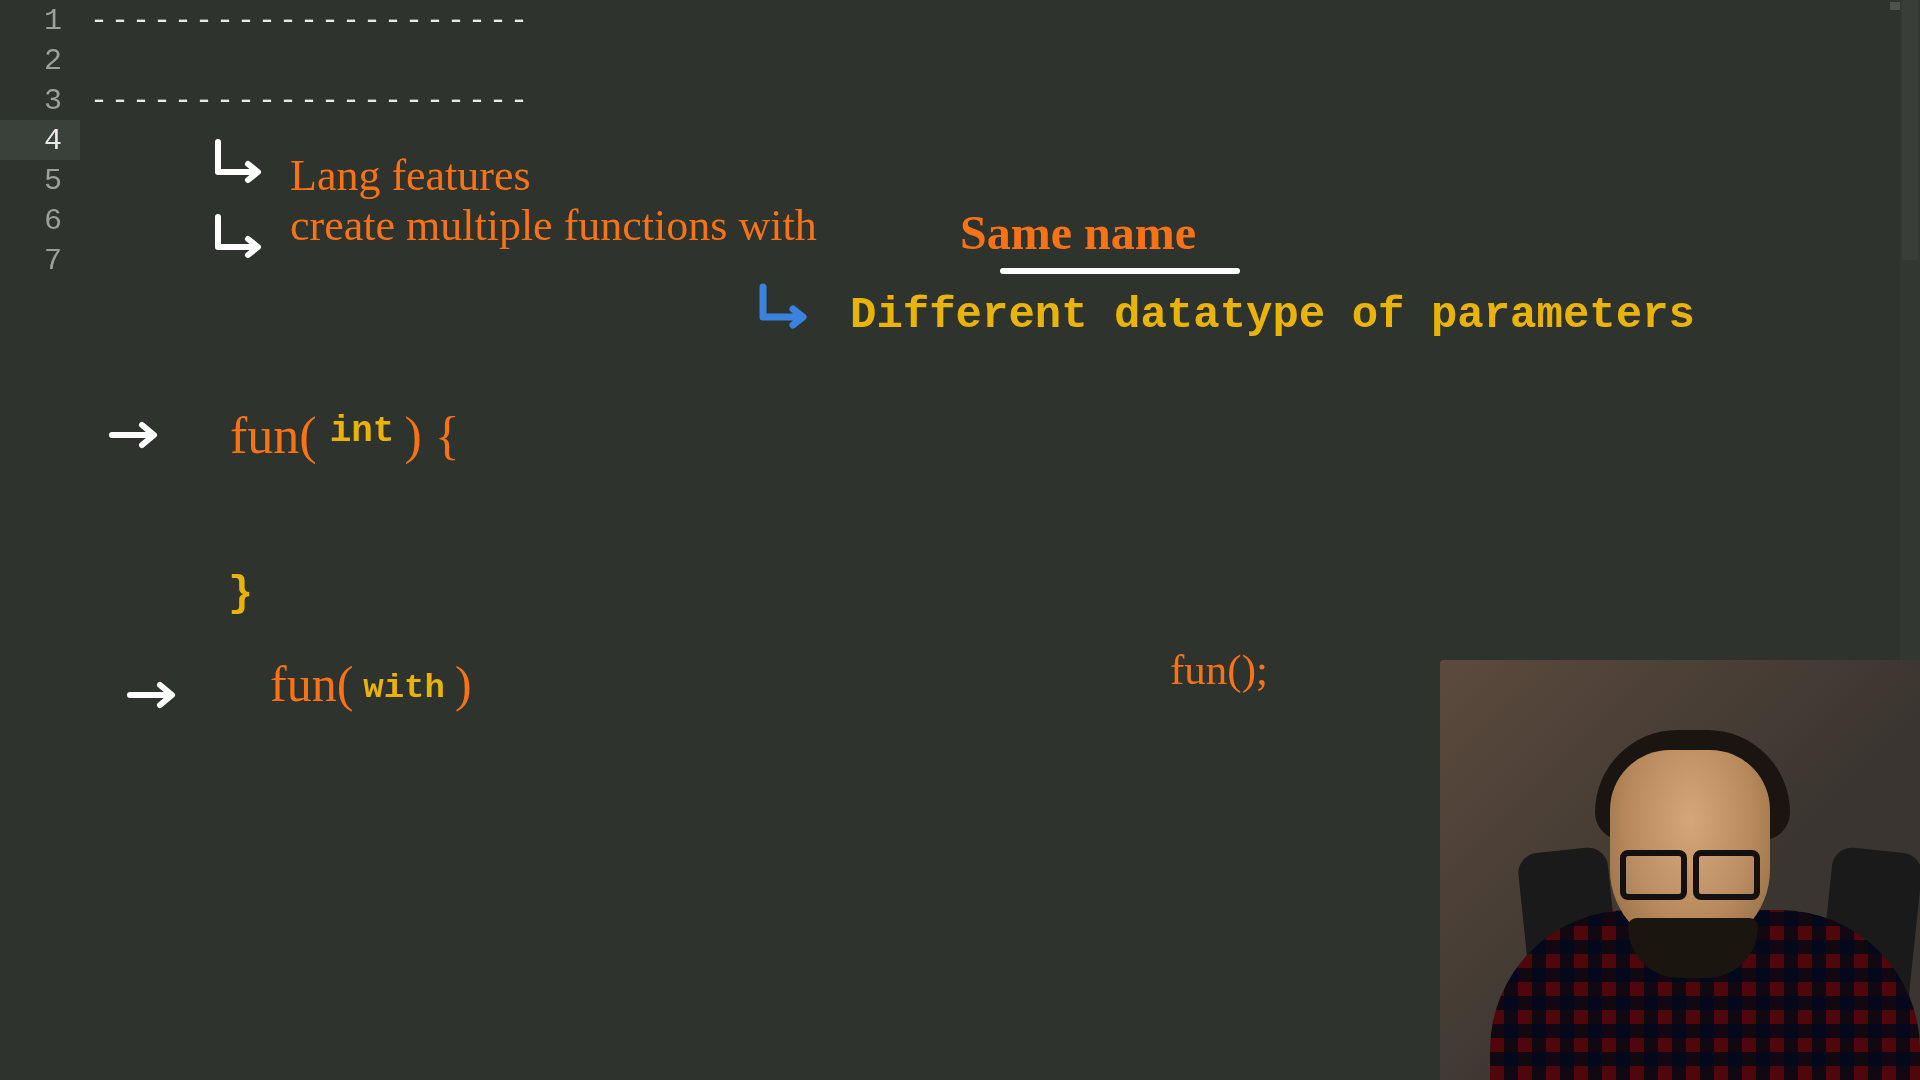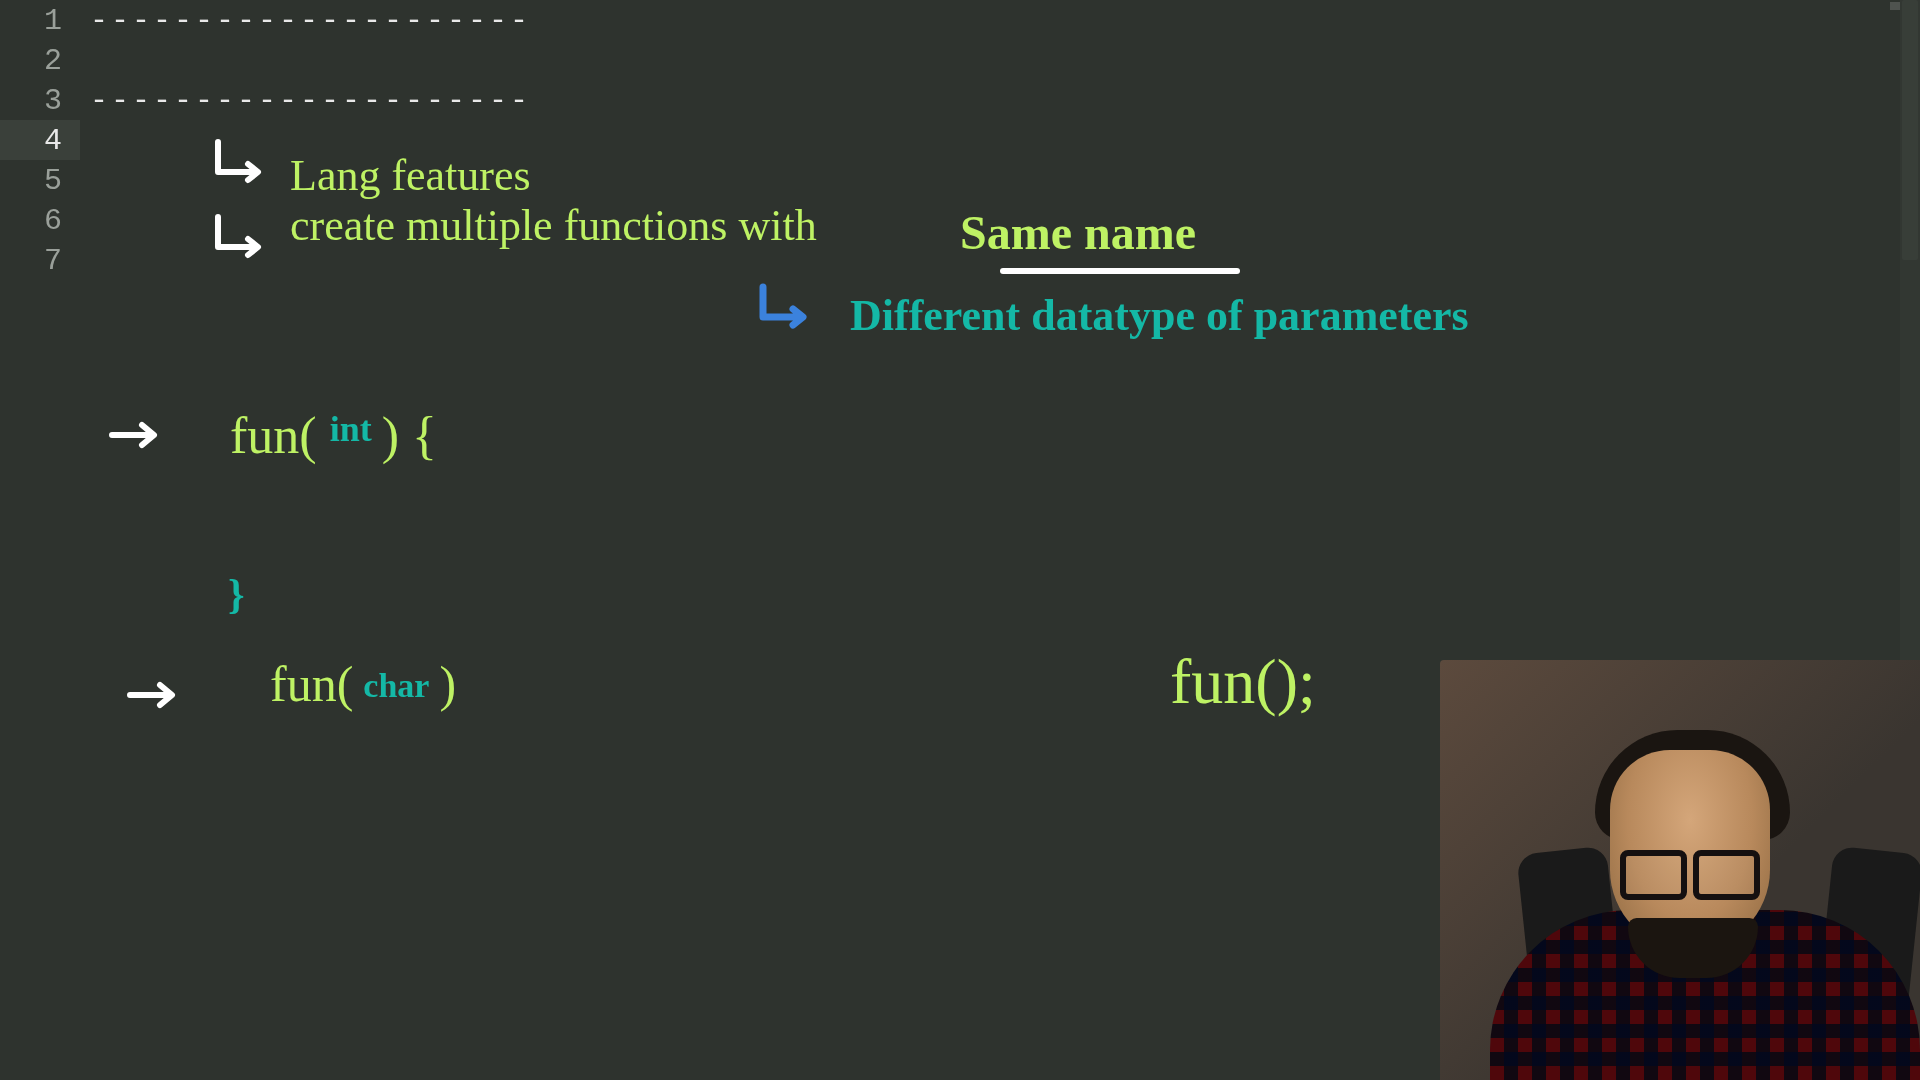--- a/index.html
+++ b/index.html
@@ -49,22 +49,22 @@
     }
 
     
     .hand {
       position: absolute;
       font-family: "Segoe Script", "Comic Sans MS", cursive;
       color: #ffffff;
       font-size: 40px;
       white-space: nowrap;
     }
-    .blue { color: #14b8a6; font-weight: 600; }
-    .white { color: #bef264; }
+    .blue { color: #eab308; font-weight: 600; font-family: Liberation Mono, monospace; }
+    .white { color: #f97316; }
     .underline-seg {
       position: absolute;
       height: 6px;
       background: #ffffff;
       border-radius: 3px;
     }
 
     
     .elbow-arrow {
       position: absolute;
@@ -229,25 +229,25 @@
 </div>
 <div class="hand blue" style="left:228px; top:570px; font-size:42px">}</div>
 
 <div class="small-arrow" style="left:128px; top:680px">
   <svg viewBox="0 0 55 30">
       <path d="M2 15 H42 M32 5 L44 15 L32 25" stroke="#ffffff" stroke-width="6" fill="none" stroke-linecap="round" stroke-linejoin="round"></path>
     </svg>
 </div>
 <div class="hand" style="left:270px; top:655px">
   <span class="white" style="font-size:50px">fun(</span>
-  <span class="blue" style="font-size:34px; position:relative; top:-4px">char</span>
+  <span class="blue" style="font-size:34px; position:relative; top:-4px">with</span>
   <span class="white" style="font-size:50px">)</span>
 </div>
 
-<div class="hand white" style="left:1170px; top:645px; font-size:64px">fun();</div>
+<div class="hand white" style="left:1170px; top:645px; font-size:43px">fun();</div>
 
 <div class="tiny-label"></div>
 
 <div class="scrollbar-track">
   <div class="scrollbar-thumb"></div>
 </div>
 
 <div class="presenter">
   <div class="chair"></div>
   <div class="chair-r"></div>

